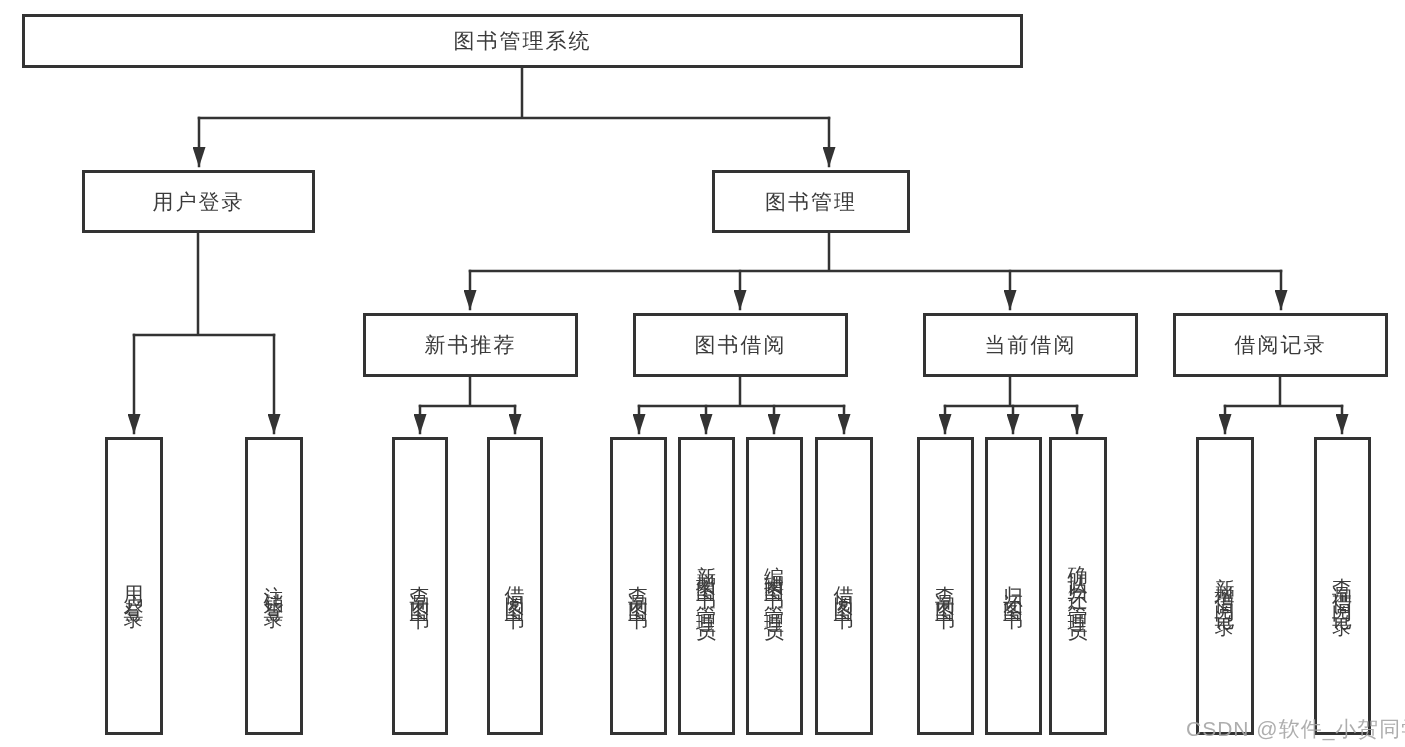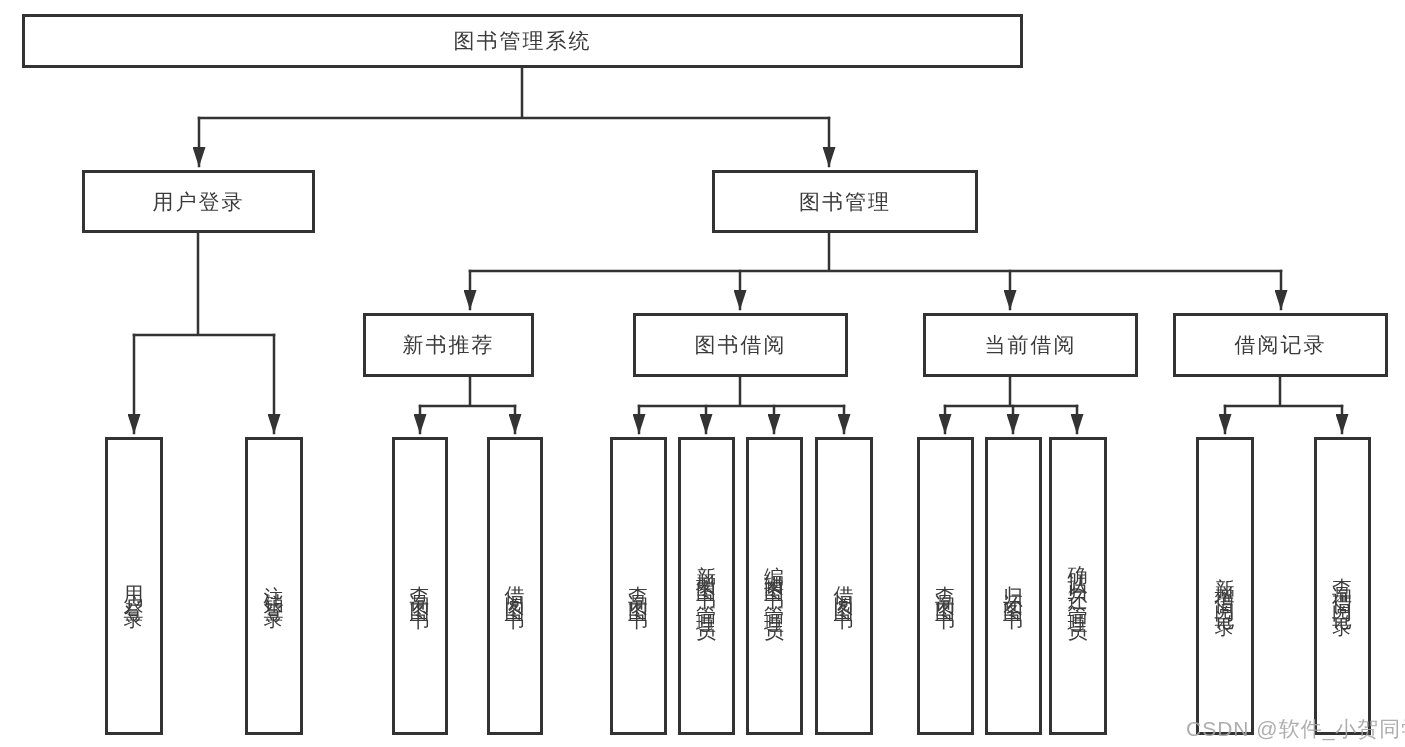--- a/index.html
+++ b/index.html
@@ -28,23 +28,23 @@
     writing-mode:vertical-rl;
     font-size:20px;
     letter-spacing:8px;
     line-height:1;
     text-align:center;
   }
   
   .b-root   {left:22px;  top:14px;  width:1001px;height:54px;}
   
   .b-login  {left:82px;  top:170px; width:233px; height:63px;}
-  .b-mgmt   {left:712px; top:170px; width:266px; height:63px;}
+  .b-mgmt   {left:712px; top:170px; width:198px; height:63px;}
   
-  .b-newbook{left:363px; top:313px; width:171px; height:64px;}
+  .b-newbook{left:363px; top:313px; width:215px; height:64px;}
   .b-borrow {left:633px; top:313px; width:215px; height:64px;}
   .b-current{left:903px; top:313px; width:215px; height:64px;margin-left:20px;}
   .b-records{left:1173px;top:313px; width:215px; height:64px;}
   
   .leaf{top:437px;height:298px;}
   .b-g1c0{left:105px; width:58px;}
   .b-g1c1{left:245px; width:58px;}
   .b-g2c0{left:392px; width:56px;}
   .b-g2c1{left:487px; width:56px;}
   .b-g3c0{left:610px; width:57px;}

